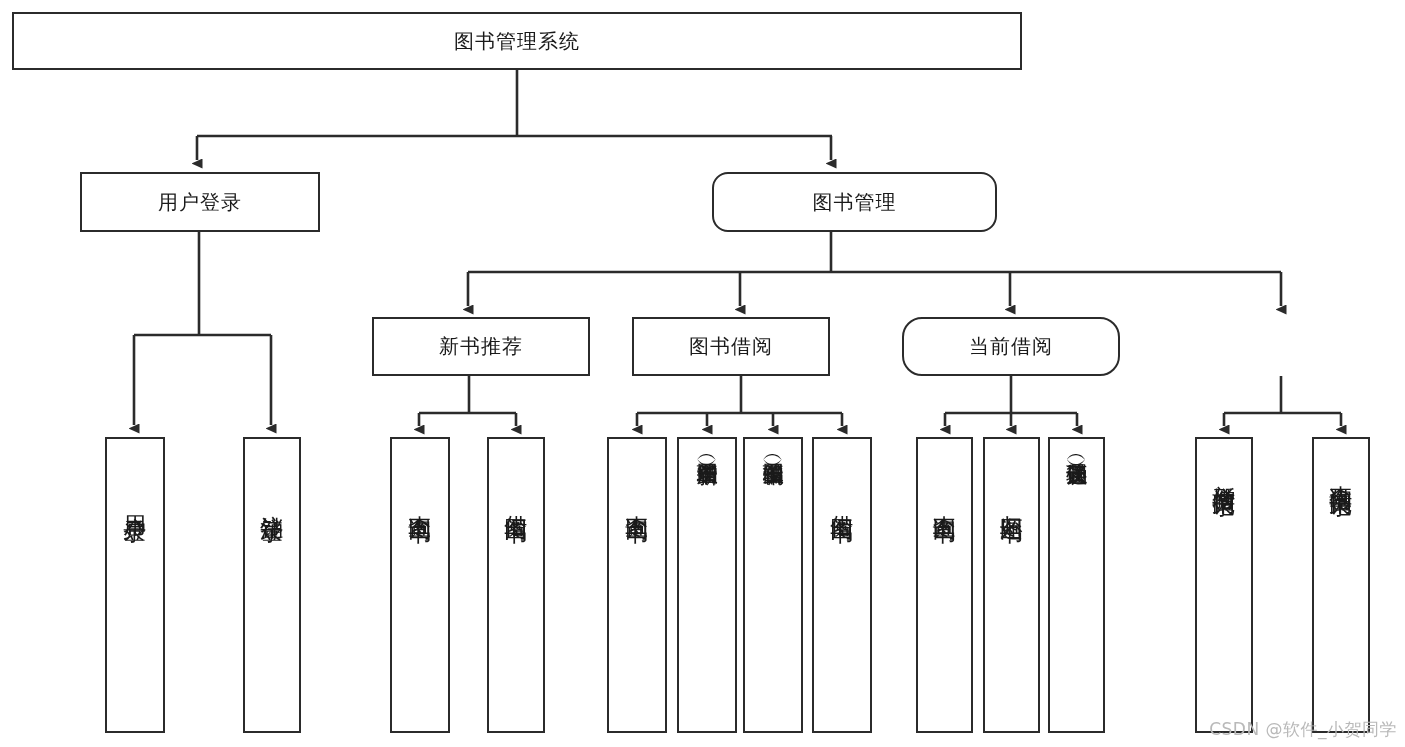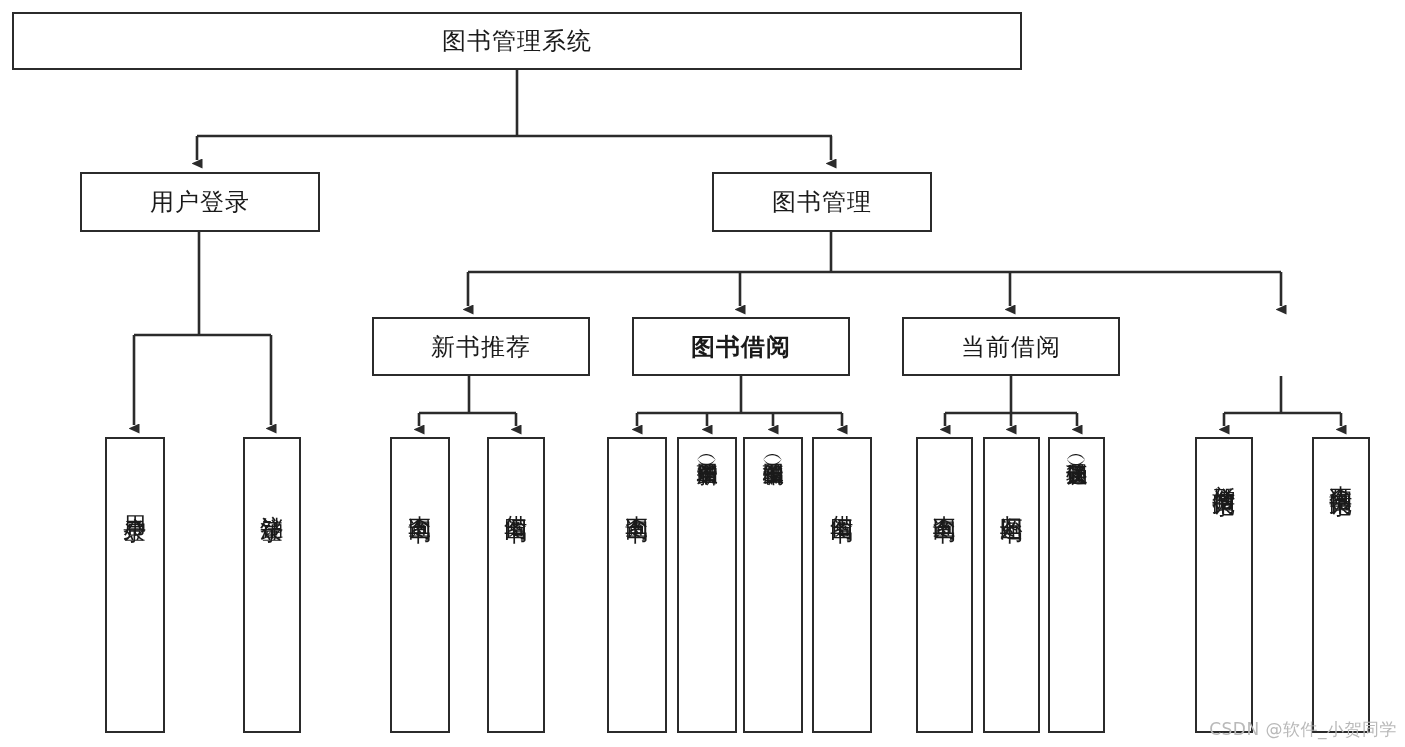--- a/index.html
+++ b/index.html
@@ -29,21 +29,21 @@
     position: absolute;
     box-sizing: border-box;
     border: 2.2px solid #2b2b2b;
     background: #ffffff;
     display: flex;
     align-items: center;
     justify-content: center;
     color: #1a1a1a;
   }
   .node-h {
-    font-size: 24px;
+    font-size: 20px;
     letter-spacing: 1px;
     white-space: nowrap;
   }
   .node-v {
     align-items: flex-start;
     justify-content: center;
     padding-top: 14px;
   }
   .node-v .vtext {
     writing-mode: vertical-rl;
@@ -122,31 +122,31 @@
     </g>
   </svg>
 
   <div class="node node-h" style="left:12px; top:12px; width:1010px; height:58px;">
     <span>图书管理系统</span>
   </div>
 
   <div class="node node-h" style="left:80px; top:172px; width:240px; height:60px;">
     <span>用户登录</span>
   </div>
-  <div class="node node-h" style="left:712px; top:172px; width:220px; height:60px;">
+  <div class="node node-h" style="left:712px; top:172px; width:285px; height:60px;border-radius:16px;">
     <span>图书管理</span>
   </div>
 
   <div class="node node-h" style="left:360px; top:317px; width:218px; height:59px;margin-left:12px;">
     <span>新书推荐</span>
   </div>
-  <div class="node node-h" style="left:632px; top:317px; width:218px; height:59px;font-weight:bold;">
+  <div class="node node-h" style="left:632px; top:317px; width:198px; height:59px;">
     <span>图书借阅</span>
   </div>
-  <div class="node node-h" style="left:902px; top:317px; width:218px; height:59px;">
+  <div class="node node-h" style="left:902px; top:317px; width:218px; height:59px;border-radius:20px;">
     <span>当前借阅</span>
   </div>
 
   <div class="node node-v" style="left:105px; top:437px; width:60px; height:296px; padding-top:58px;">
     <span class="vtext">用户登录</span>
   </div>
   <div class="node node-v" style="left:243px; top:437px; width:58px; height:296px; padding-top:58px;">
     <span class="vtext">注销登录</span>
   </div>
 

